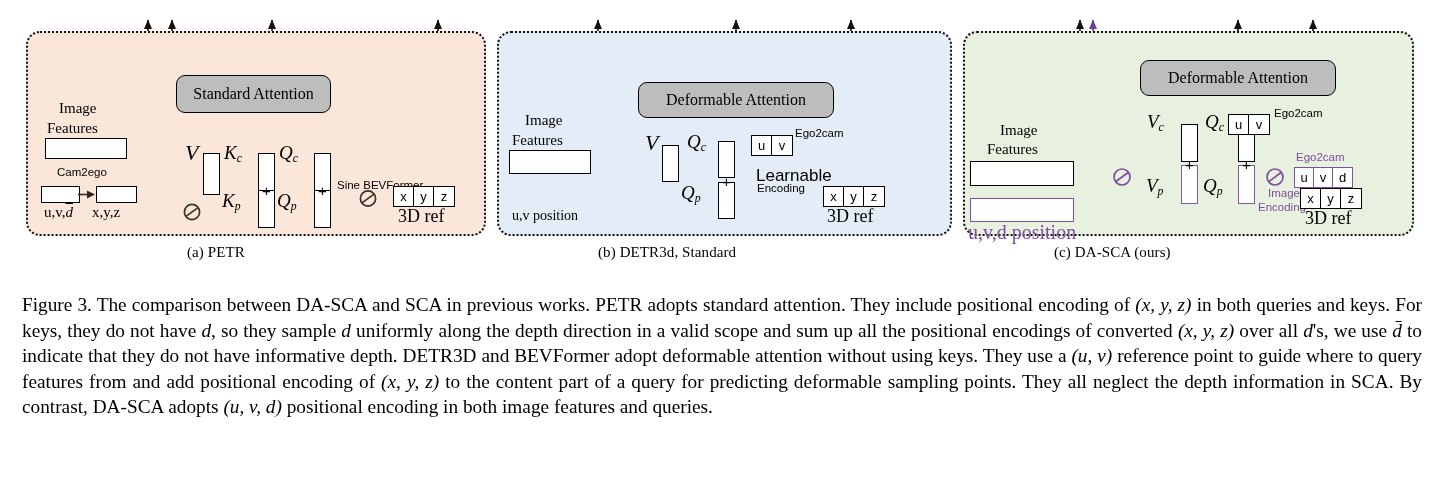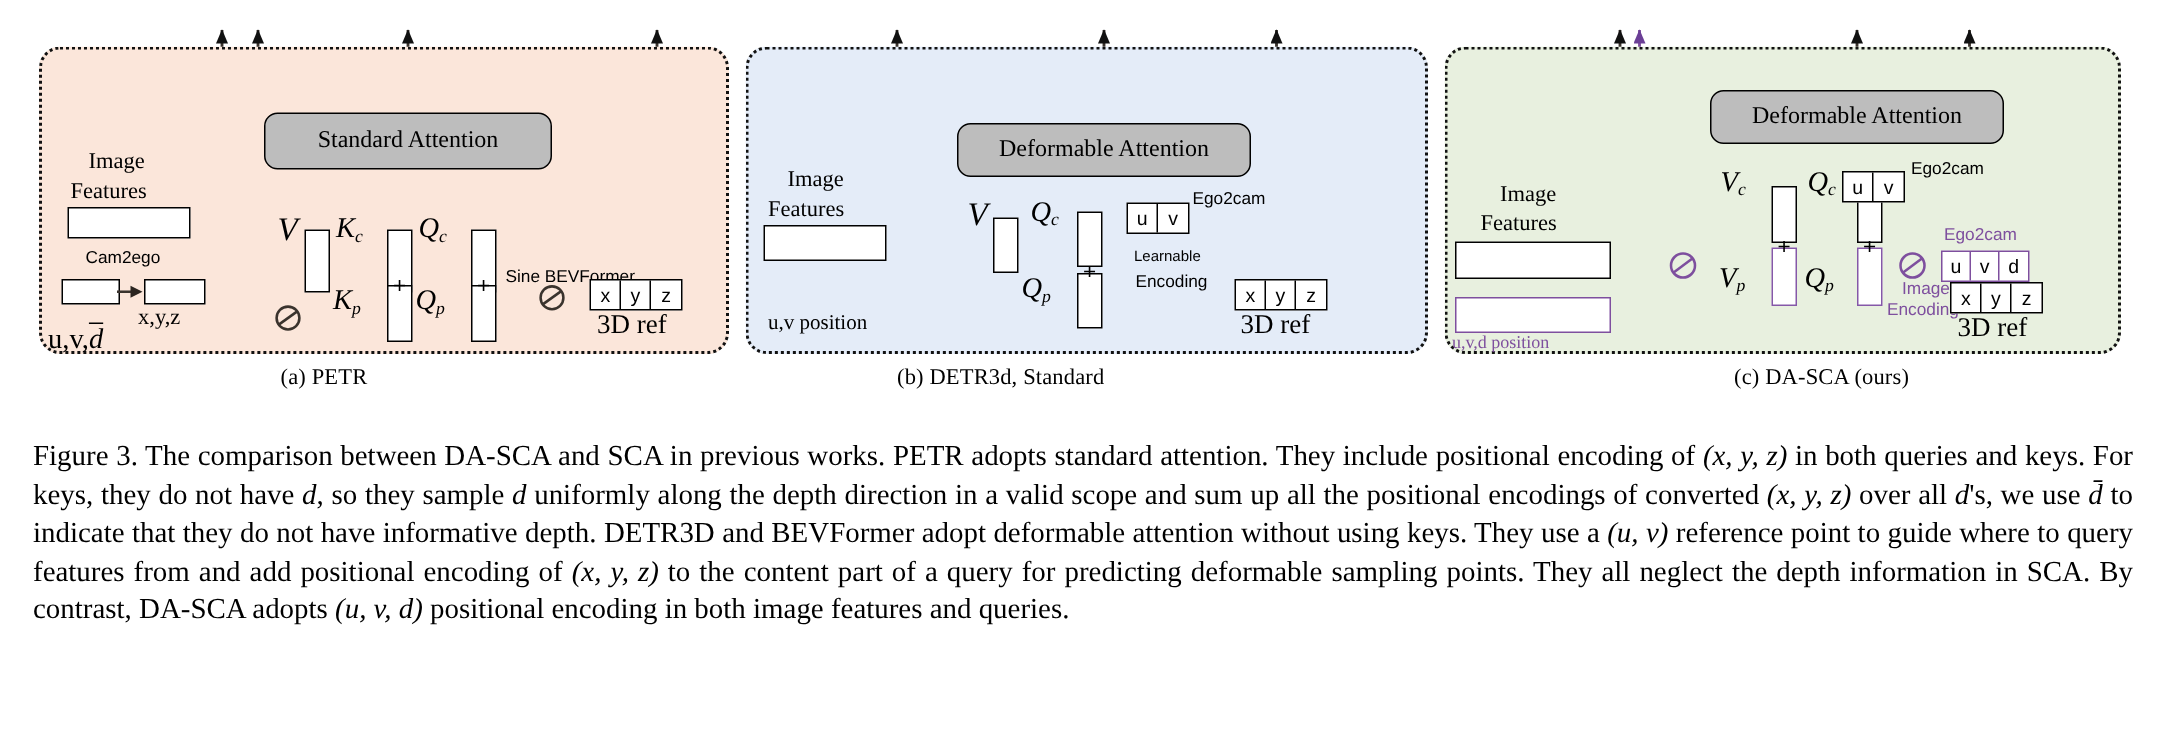--- a/index.html
+++ b/index.html
@@ -151,36 +151,36 @@
       <path d="M1265,177 L1248,177" marker-end="url(#ahp)"></path>
 
       <path d="M1312,177 L1361,177" stroke="#7e4f9e"></path>
       <path d="M1361,177 L1361,177"></path>
       <path d="M1361,177 L1332,177" marker-end="url(#ahp)"></path>
     </g>
   </svg>
 
   <div class="panel" id="panel-a"></div>
 
-  <div class="attn" style="left:176px;top:75px;width:192px;height:38px;">
+  <div class="attn" style="left:176px;top:75px;width:155px;height:38px;">
     <span>Standard Attention</span>
   </div>
 
   <div class="lbl" style="left:59px;top:101px;font-size:15px;">Image</div>
   <div class="lbl" style="left:47px;top:121px;font-size:15px;">Features</div>
   <div class="wbox" style="left:45px;top:138px;width:82px;height:21px;"></div>
 
   <div class="lbl sans" style="left:57px;top:167px;font-size:11.5px;">Cam2ego</div>
   <div class="wbox" style="left:41px;top:186px;width:39px;height:17px;"></div>
   <div class="wbox" style="left:96px;top:186px;width:41px;height:17px;"></div>
   <svg style="position:absolute;left:78px;top:188px;width:20px;height:14px;overflow:visible;">
     <path d="M0,6.5 L10,6.5" stroke="#3a332d" stroke-width="1.7"></path>
     <path d="M9,2.5 L17,6.5 L9,10.5 z" fill="#2b2520"></path>
   </svg>
-  <div class="lbl" style="left:32px;top:205px;font-size:19px;margin-top:12px;">
+  <div class="lbl" style="left:44px;top:205px;font-size:15px;">
     <span>u,v,</span><span class="mathvar" style="text-decoration:overline;">d</span>
   </div>
   <div class="lbl" style="left:92px;top:205px;font-size:15px;">x,y,z</div>
 
   <svg style="position:absolute;left:181px;top:203px;width:24px;height:18px;overflow:visible;">
     <circle cx="11" cy="9" r="7.6" fill="none" stroke="#3a332d" stroke-width="1.7"></circle>
     <path d="M4.6,13.6 L17.4,4.4" stroke="#3a332d" stroke-width="1.7"></path>
   </svg>
 
   <div class="vbar" style="left:203px;top:153px;width:17px;height:42px;"></div>
@@ -248,21 +248,21 @@
   <div class="lbl" style="left:681px;top:183px;font-size:19px;">
     <span class="mathvar">Q</span><span class="sub">p</span>
   </div>
 
   <div class="cells" style="left:751px;top:135px;height:21px;">
     <span style="width:20px;height:100%;">u</span>
     <span style="width:20px;height:100%;">v</span>
   </div>
   <div class="lbl sans" style="left:795px;top:128px;font-size:11.5px;">Ego2cam</div>
 
-  <div class="lbl sans" style="left:756px;top:167px;font-size:10px;">Learnable</div>
+  <div class="lbl sans" style="left:756px;top:167px;font-size:17px;">Learnable</div>
   <div class="lbl sans" style="left:757px;top:183px;font-size:11.5px;">Encoding</div>
 
   <div class="cells" style="left:823px;top:186px;height:21px;">
     <span style="width:20px;height:100%;">x</span>
     <span style="width:20px;height:100%;">y</span>
     <span style="width:20px;height:100%;">z</span>
   </div>
   <div class="lbl" style="left:827px;top:207px;font-size:18px;">3D ref</div>
 
   <div class="panel-caption" style="left:598px;top:244px;">(b) DETR3d, Standard</div>
@@ -270,21 +270,21 @@
   <div class="panel" id="panel-c"></div>
 
   <div class="attn" style="left:1140px;top:60px;width:196px;height:36px;">
     <span>Deformable Attention</span>
   </div>
 
   <div class="lbl" style="left:1000px;top:123px;font-size:15px;">Image</div>
   <div class="lbl" style="left:987px;top:142px;font-size:15px;">Features</div>
   <div class="wbox" style="left:970px;top:161px;width:104px;height:25px;"></div>
   <div class="wbox purple" style="left:970px;top:198px;width:104px;height:24px;"></div>
-  <div class="lbl purple" style="left:968px;top:222px;font-size:12px;">u,v,d position</div>
+  <div class="lbl purple" style="left:968px;top:222px;font-size:20px;">u,v,d position</div>
 
   <svg style="position:absolute;left:1110px;top:168px;width:26px;height:19px;overflow:visible;">
     <circle cx="12" cy="9" r="8" fill="none" stroke="#7e4f9e" stroke-width="1.7"></circle>
     <path d="M5.3,14 L18.7,4" stroke="#7e4f9e" stroke-width="1.7"></path>
   </svg>
 
   <svg style="position:absolute;left:1263px;top:168px;width:26px;height:19px;overflow:visible;">
     <circle cx="12" cy="9" r="8" fill="none" stroke="#7e4f9e" stroke-width="1.7"></circle>
     <path d="M5.3,14 L18.7,4" stroke="#7e4f9e" stroke-width="1.7"></path>
   </svg>
@@ -326,20 +326,20 @@
   <div class="lbl sans purple" style="left:1268px;top:188px;font-size:11.5px;">Image</div>
   <div class="lbl sans purple" style="left:1258px;top:202px;font-size:11.5px;">Encoding</div>
 
   <div class="cells" style="left:1300px;top:188px;height:21px;">
     <span style="width:20px;height:100%;">x</span>
     <span style="width:20px;height:100%;">y</span>
     <span style="width:20px;height:100%;">z</span>
   </div>
   <div class="lbl" style="left:1305px;top:209px;font-size:18px;">3D ref</div>
 
-  <div class="panel-caption" style="left:1156px;top:244px;">(c) DA-SCA (ours)</div>
+  <div class="panel-caption" style="left:1054px;top:244px;">(c) DA-SCA (ours)</div>
 
   <div id="caption">
     <span>Figure 3. The comparison between DA-SCA and SCA in previous works. PETR adopts standard attention. They include positional encoding of </span><span class="mv">(x, y, z)</span><span> in both queries and keys. For keys, they do not have </span><span class="mv">d</span><span>, so they sample </span><span class="mv">d</span><span> uniformly along the depth direction in a valid scope and sum up all the positional encodings of converted </span><span class="mv">(x, y, z)</span><span> over all </span><span class="mv">d</span><span>'s, we use </span><span class="mv">d̄</span><span> to indicate that they do not have informative depth. DETR3D and BEVFormer adopt deformable attention without using keys. They use a </span><span class="mv">(u, v)</span><span> reference point to guide where to query features from and add positional encoding of </span><span class="mv">(x, y, z)</span><span> to the content part of a query for predicting deformable sampling points. They all neglect the depth information in SCA. By contrast, DA-SCA adopts </span><span class="mv">(u, v, d)</span><span> positional encoding in both image features and queries.</span>
   </div>
 
 
 </div>
 
 </body></html>

